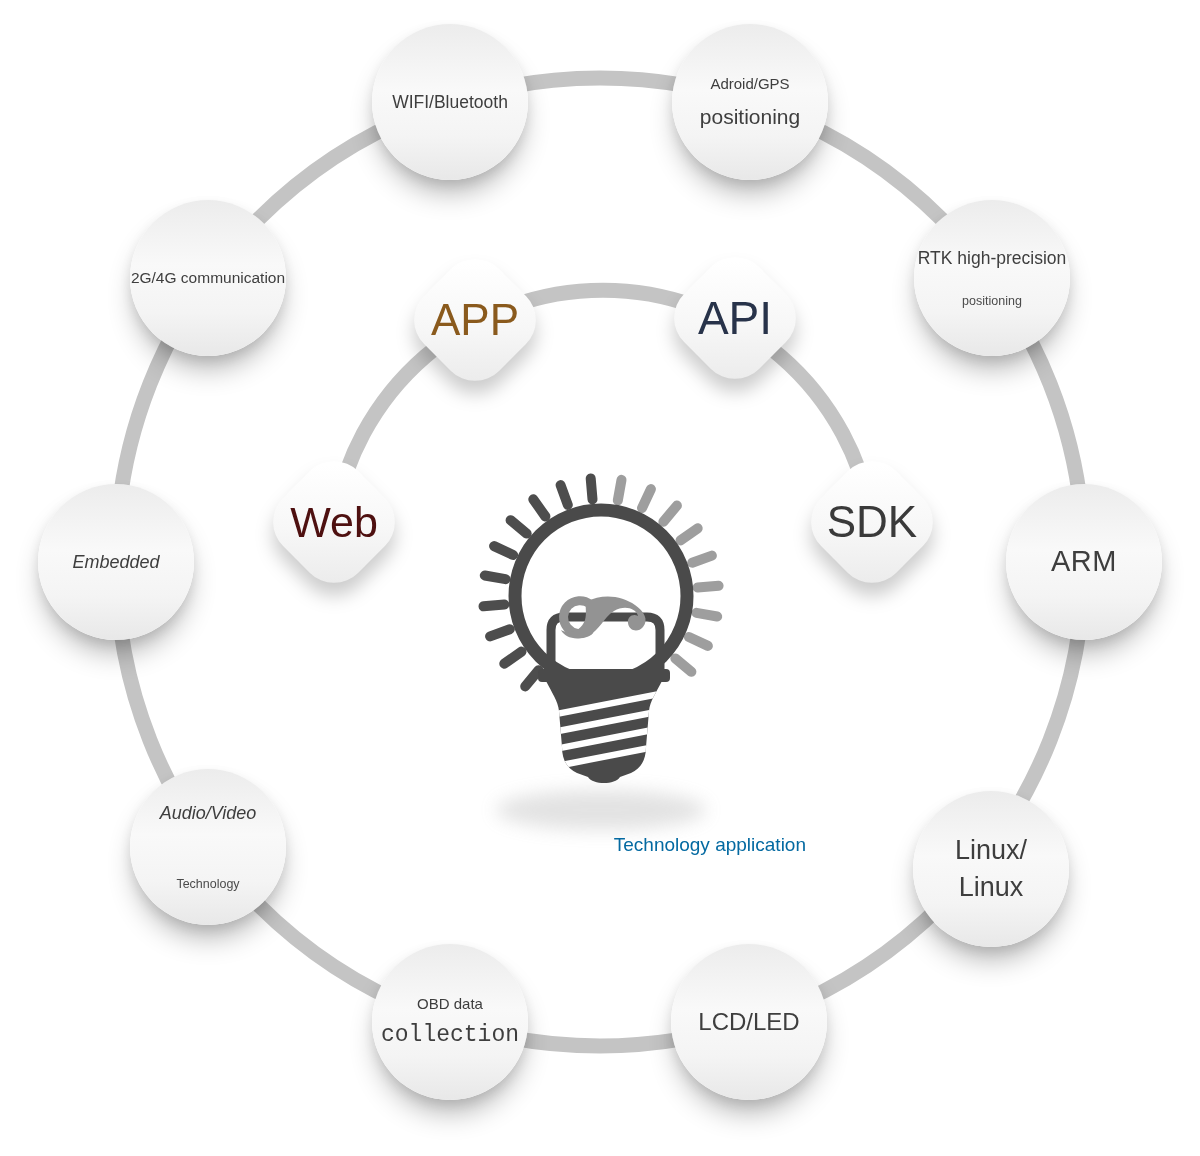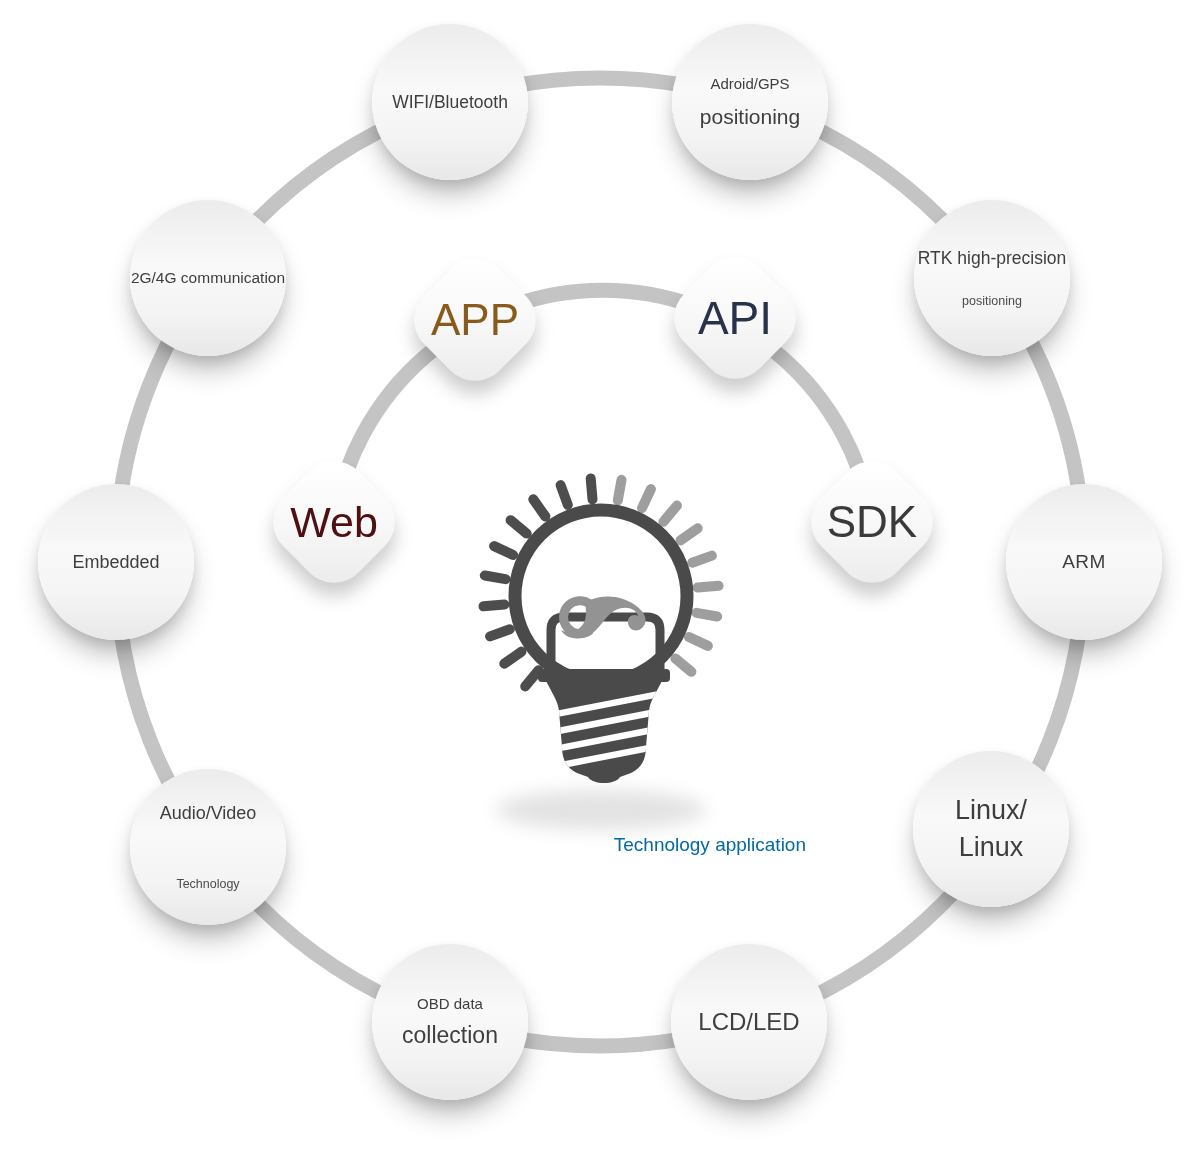--- a/index.html
+++ b/index.html
@@ -17,36 +17,36 @@
     background:linear-gradient(180deg,#ececec 0%,#f9f9f9 42%,#f4f4f4 72%,#e8e8e8 100%);
     box-shadow:0 18px 28px -6px rgba(0,0,0,0.30), 0 5px 12px rgba(0,0,0,0.08);
     display:flex;flex-direction:column;align-items:center;justify-content:center;
     text-align:center;z-index:2;
   }
   .ln{display:block;white-space:nowrap;color:#3e3e3e;line-height:1.15;}
   .t12{font-size:12.5px;color:#4b4b4b;}
   .t15{font-size:15px;}
   .t15b{font-size:15.5px;}
   .t17{font-size:17.5px;}
-  .t18{font-size:18px;}
+  .t18{font-size:18px;font-style:italic;}
   .t21{font-size:21px;}
   .t23{font-size:23px;}
   .t27{font-size:27px;line-height:1.36;}
-  .t29{font-size:19px;letter-spacing:0.5px;text-align:right;}
+  .t29{font-size:29px;letter-spacing:0.5px;text-align:right;}
   .t30{font-size:24px;}
-  .gap10{margin-top:10px;}
+  .gap10{margin-top:10px;font-family:Liberation Mono, monospace;}
   .gap12{margin-top:12px;}
   .gap24{margin-top:24px;}
   .gap26{margin-top:26px;}
 
   .n-wifi{left:372px;top:24px;}
   .n-beidou{left:672px;top:24px;}
   .n-rtk{left:914px;top:200px;}
   .n-arm{left:1006px;top:484px;}
-  .n-linux{left:913px;top:751px;}
+  .n-linux{left:913px;top:791px;}
   .n-lcd{left:671px;top:944px;}
   .n-obd{left:372px;top:944px;}
   .n-audio{left:130px;top:769px;gap:29px;}
   .n-embedded{left:38px;top:484px;}
   .n-2g4g{left:130px;top:200px;justify-content:center;}
 
   
   .diamond{
     position:absolute;width:150px;height:150px;z-index:2;
     filter:drop-shadow(0 13px 9px rgba(0,0,0,0.20));

